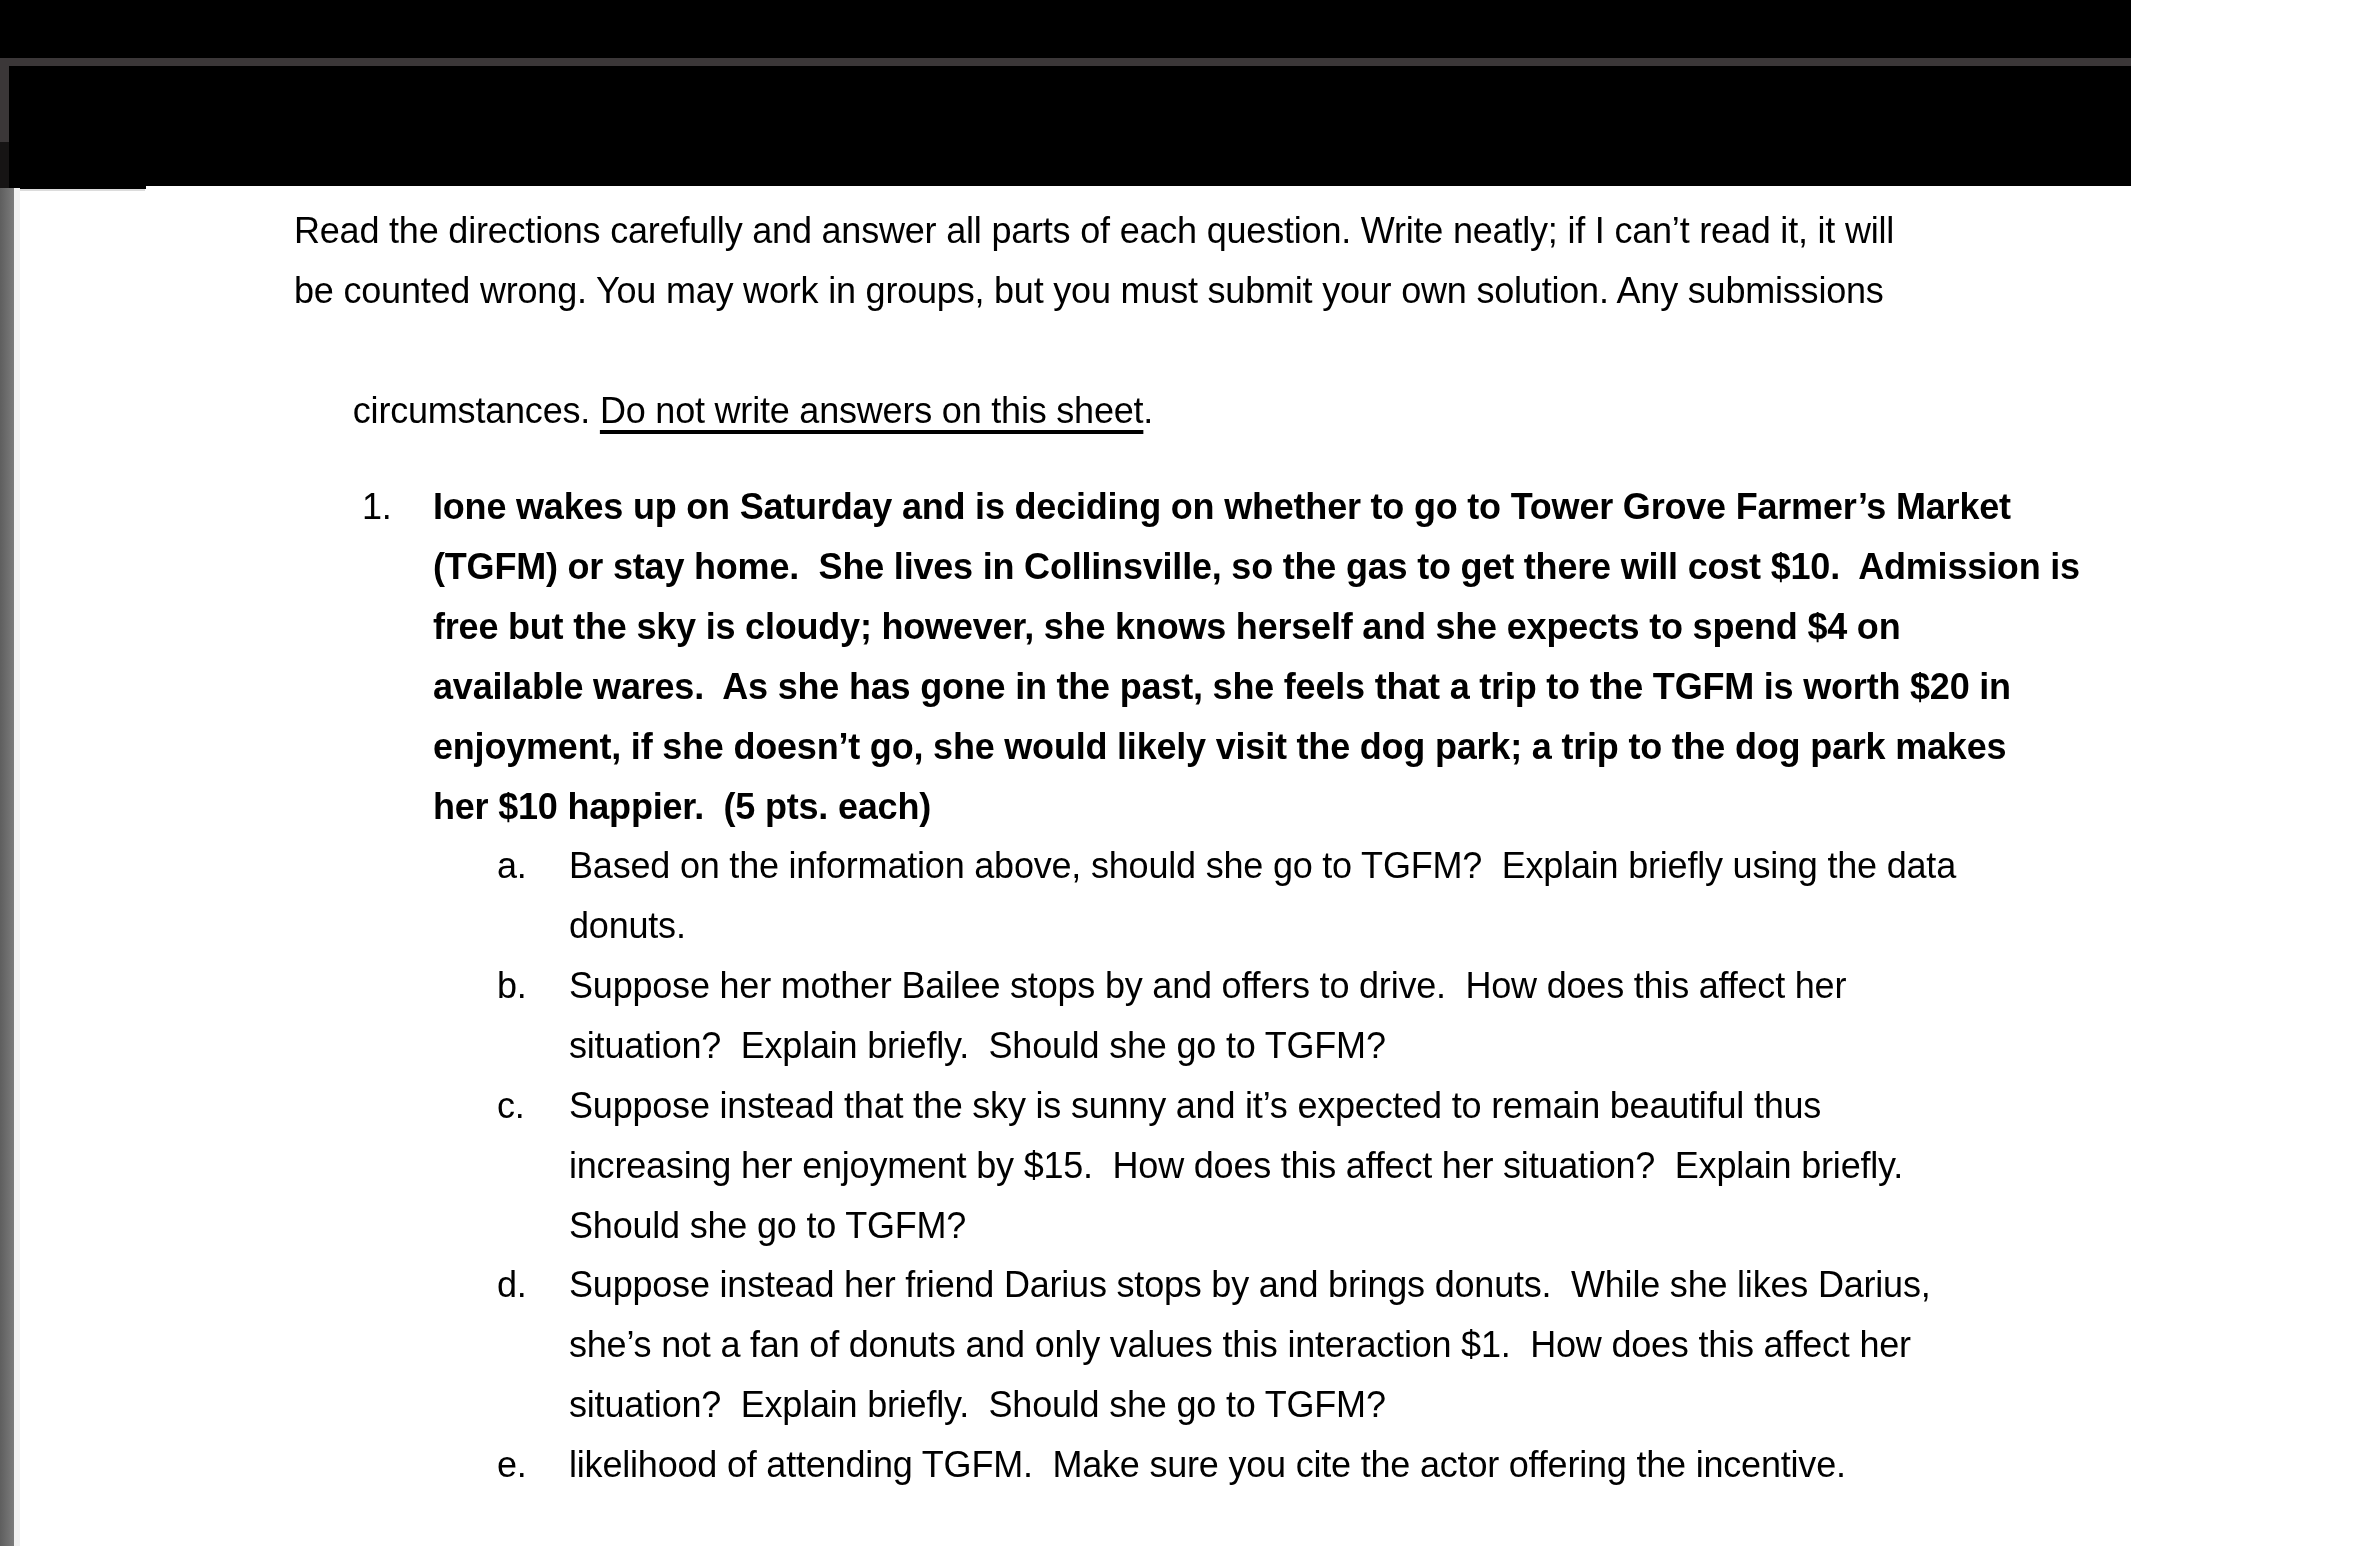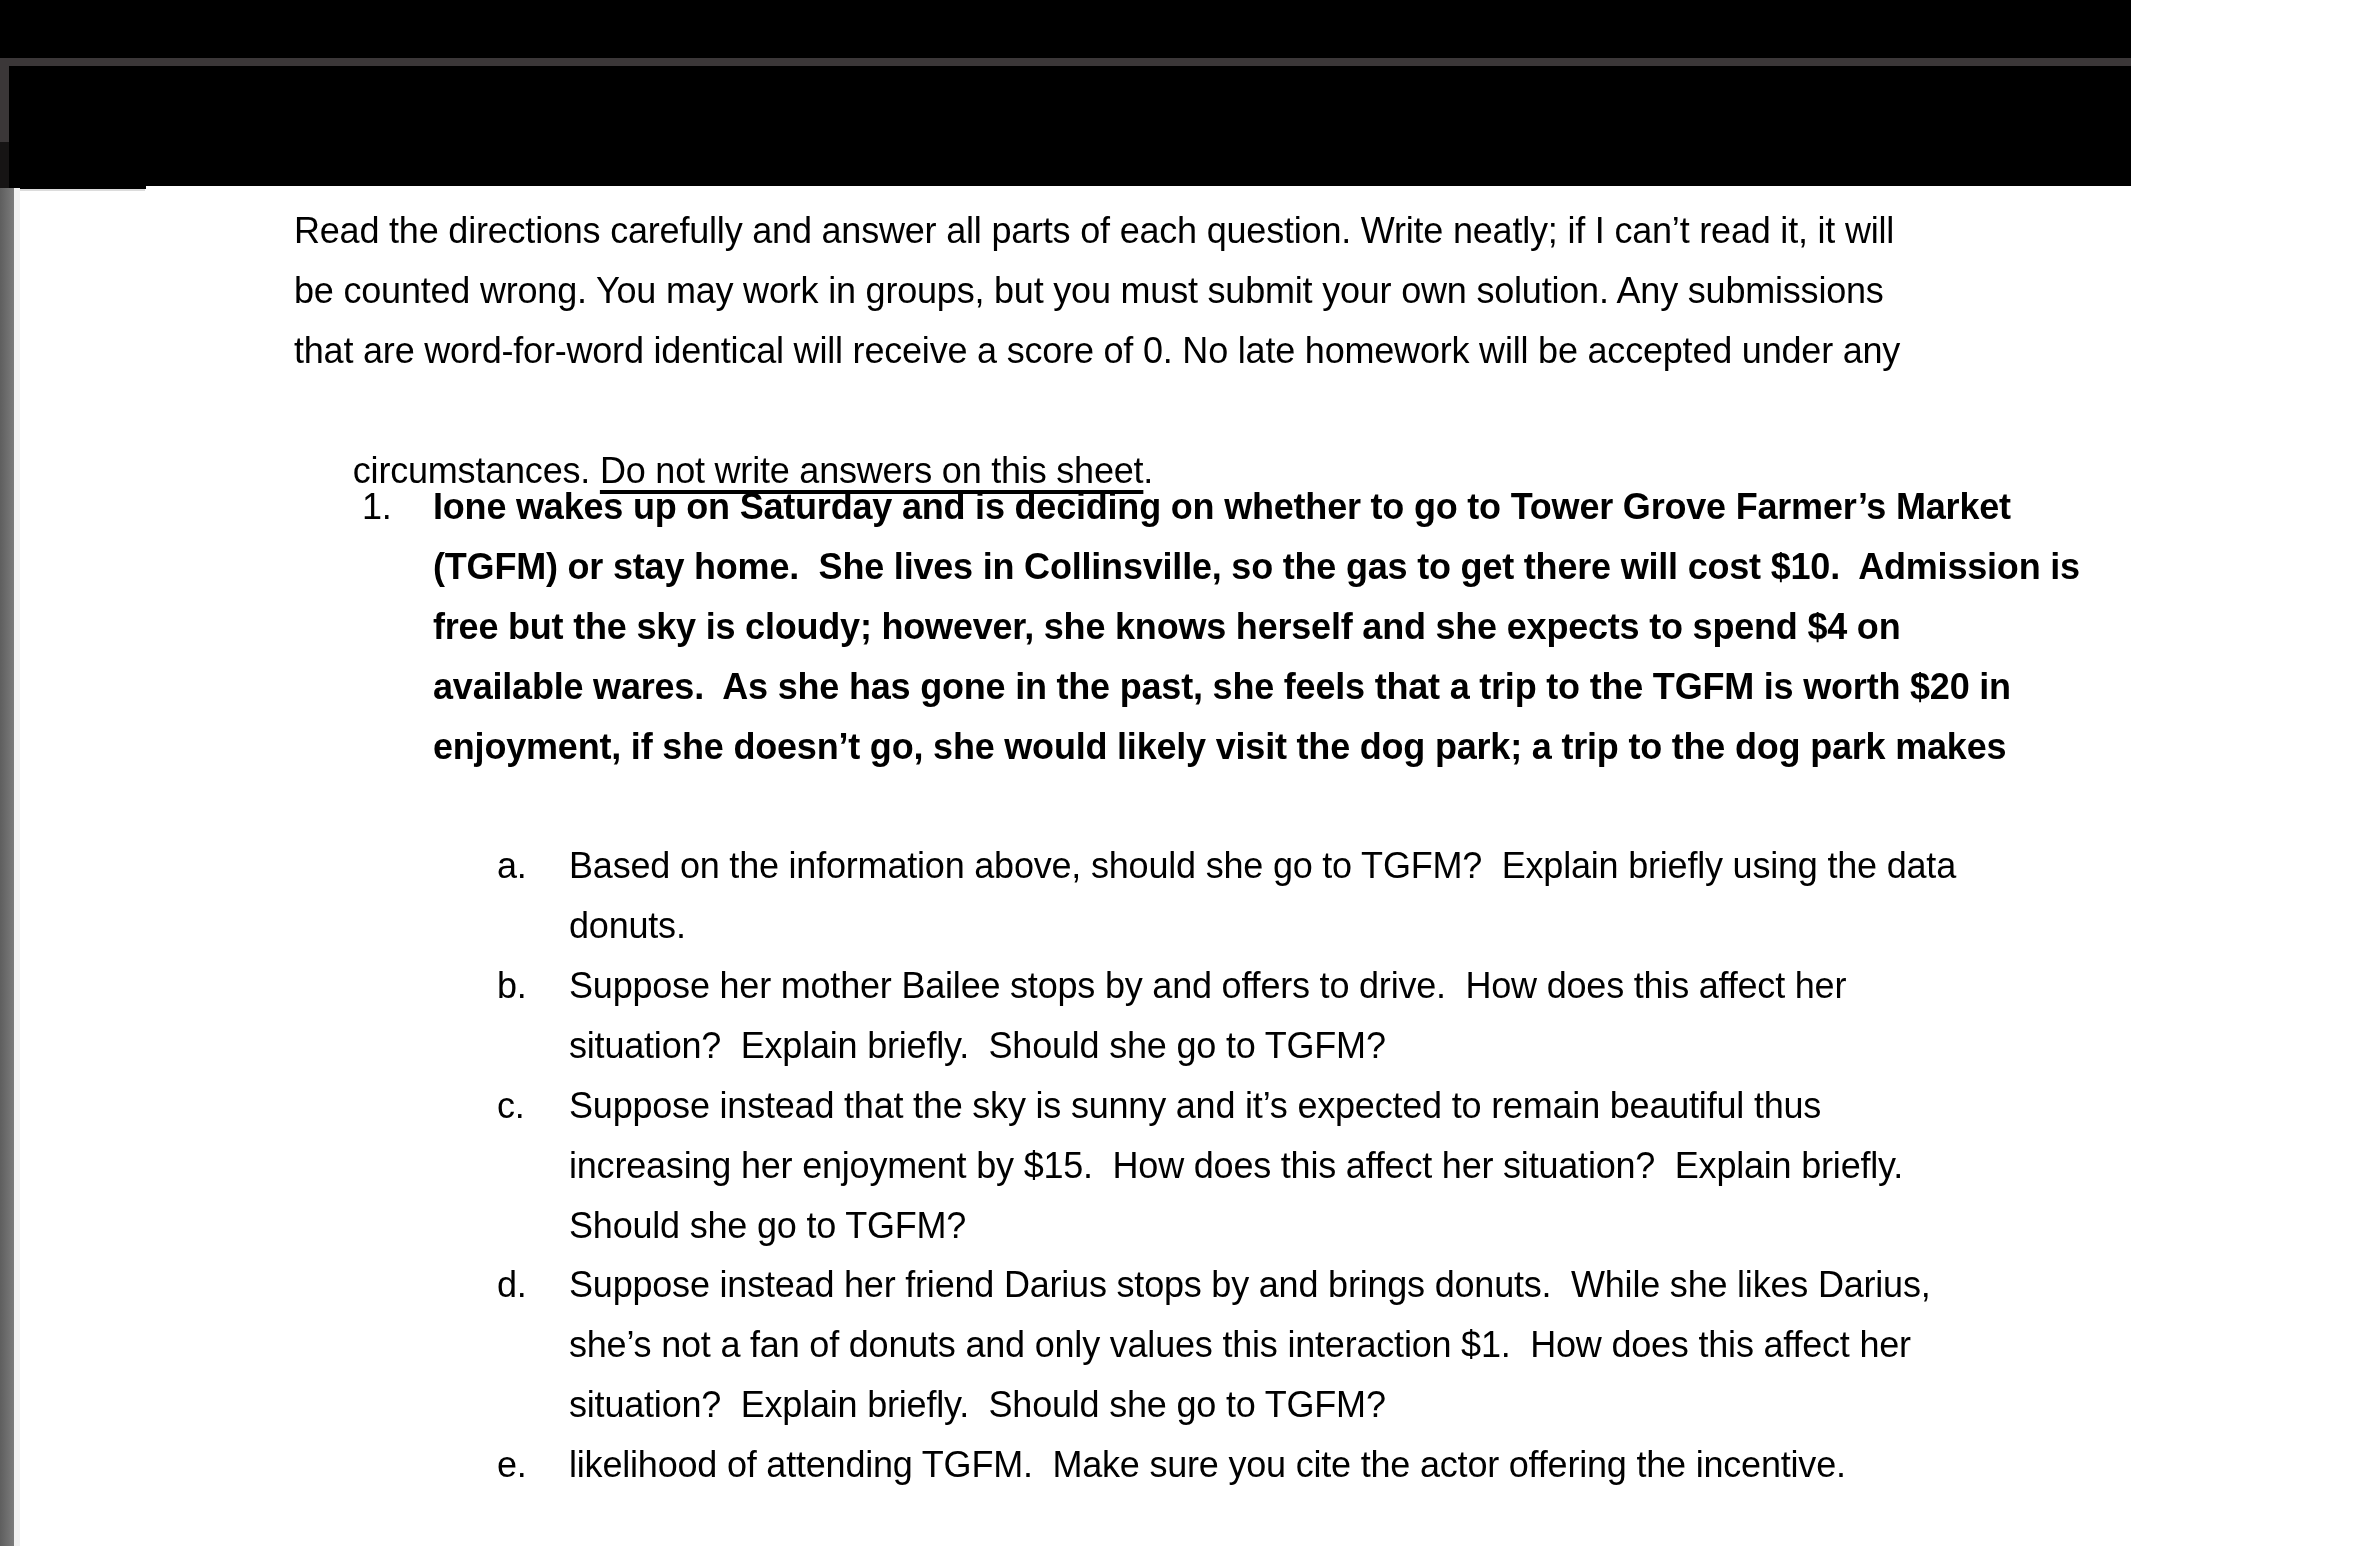--- a/index.html
+++ b/index.html
@@ -70,33 +70,33 @@
   <div class="header-tab-lt"></div>
   <div class="header-rt-step"></div>
   <div class="left-edge"></div>
   <div class="left-edge-lt"></div>
   <div class="right-edge-lt"></div>
   <div class="right-edge"></div>
 
   <div class="instructions doc-text">
     <div class="line">Read the directions carefully and answer all parts of each question. Write neatly; if I can’t read it, it will</div>
     <div class="line">be counted wrong. You may work in groups, but you must submit your own solution. Any submissions</div>
-    <div class="line">that are word-for-word identical will receive a score of 0. No late homework will be accepted under any</div>
     <div class="line">
       <span>circumstances. </span><span class="u">Do not write answers on this sheet</span><span>.</span>
     </div>
   </div>
 
   <div class="q1-number doc-text">1.</div>
   <div class="q1-lines doc-text">
     <div class="line">Ione wakes up on Saturday and is deciding on whether to go to Tower Grove Farmer’s Market</div>
     <div class="line">(TGFM) or stay home.  She lives in Collinsville, so the gas to get there will cost $10.  Admission is</div>
     <div class="line">free but the sky is cloudy; however, she knows herself and she expects to spend $4 on</div>
     <div class="line">available wares.  As she has gone in the past, she feels that a trip to the TGFM is worth $20 in</div>
     <div class="line">enjoyment, if she doesn’t go, she would likely visit the dog park; a trip to the dog park makes</div>
+    <div class="line">her $10 happier.  (5 pts. each)</div>
   </div>
 
   <div class="part-letter pl-a doc-text">a.</div>
   <div class="part-lines ll-a doc-text">
     <div class="line">Based on the information above, should she go to TGFM?  Explain briefly using the data</div>
     <div class="line">donuts.</div>
   </div>
 
   <div class="part-letter pl-b doc-text">b.</div>
   <div class="part-lines ll-b doc-text">

